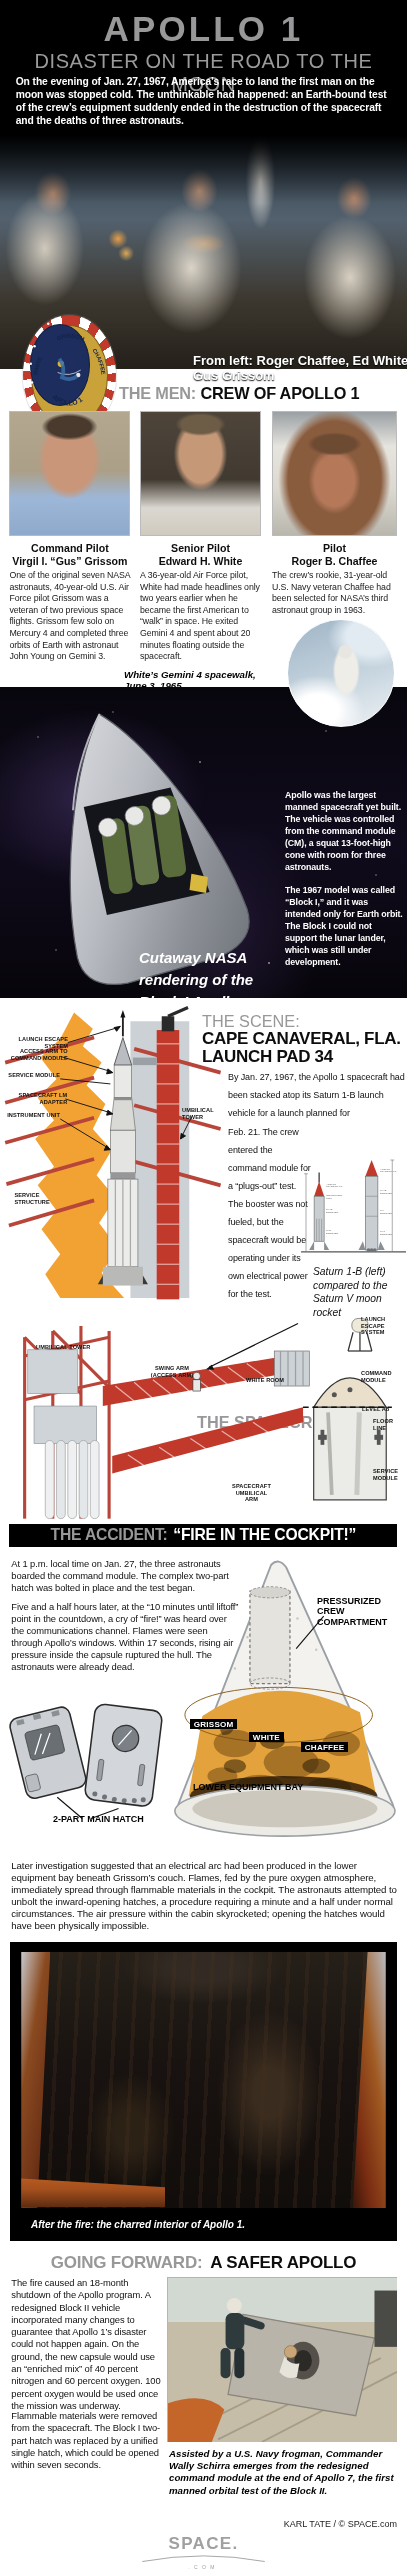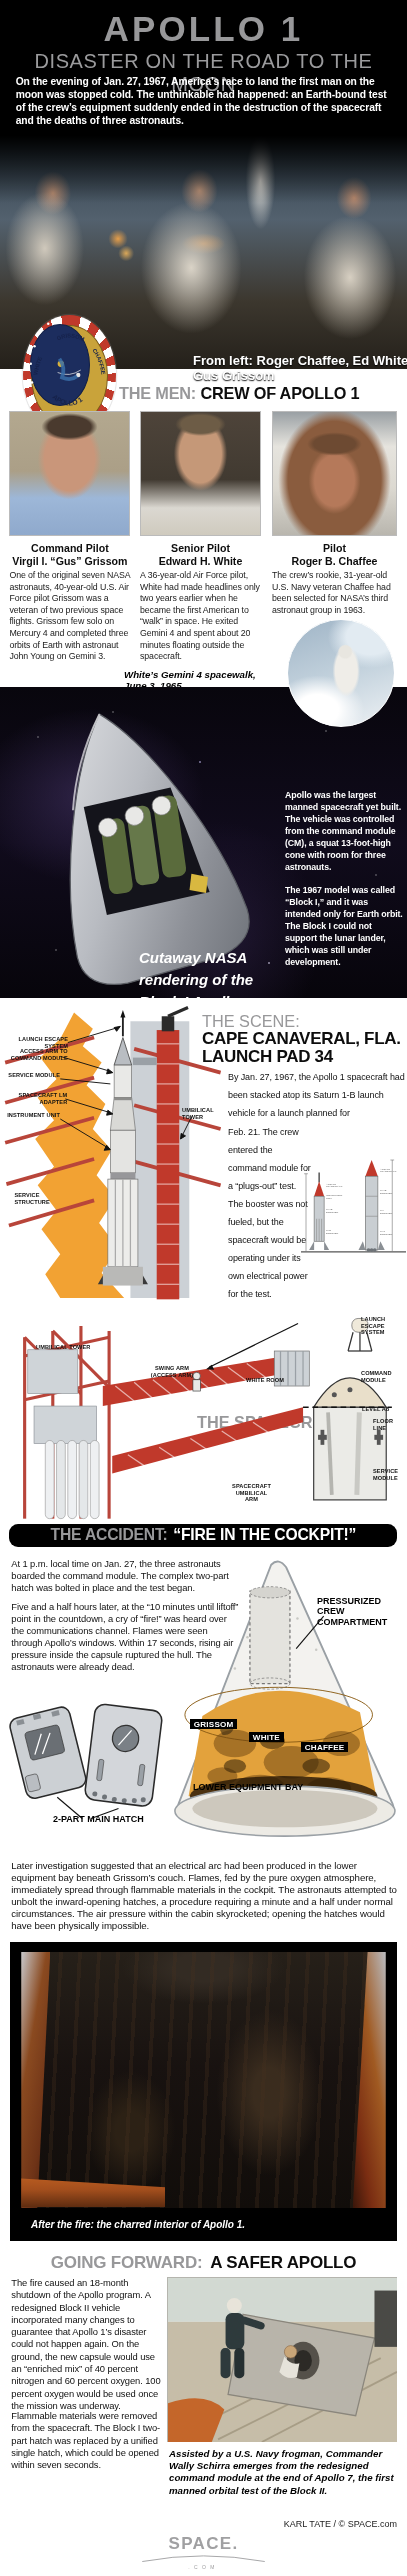--- a/index.html
+++ b/index.html
@@ -100,21 +100,21 @@
   .scene-p2{left:228px;top:1123px;width:83px;font-size:9px;line-height:18px;
      letter-spacing:-0.1px;color:#111;}
   .lbl{position:absolute;font-weight:bold;font-size:5.6px;line-height:1.2;color:#111;
      white-space:pre-line;letter-spacing:0.1px;}
   .lbl-r{text-align:right;} .lbl-c{text-align:center;}
   .sat-cap{left:313px;top:1265px;width:94px;font-style:italic;font-size:10.3px;
      line-height:1.32;color:#111;white-space:pre-line;}
   .tiny{position:absolute;font-size:2.5px;color:#666;line-height:1.1;white-space:pre-line;}
   
   .banner{left:9.4px;top:1524px;width:388px;height:22.5px;background:#000;
-     display:flex;align-items:center;justify-content:center;border-radius:9px;}
+     display:flex;align-items:center;justify-content:center;}
   .banner span{font-weight:bold;font-size:15.7px;letter-spacing:-0.2px;}
   
   .acc-p{position:absolute;font-size:9.4px;line-height:12px;letter-spacing:-0.1px;color:#111;}
   .badge{position:absolute;background:#000;color:#fff;font-weight:bold;font-size:8.1px;
      padding:0.6px 3.8px;letter-spacing:0.2px;}
   .blbl{position:absolute;font-weight:bold;font-size:9px;line-height:1.15;color:#000;
      white-space:pre-line;}
   
   .frame{left:10px;top:1942px;width:387px;height:299px;background:#000;}
   .charred{position:absolute;left:11.3px;top:10px;width:365px;height:256px;background:
@@ -386,20 +386,23 @@
 BOOSTER</span>
     <span class="tiny" style="left:79px;top:12.5px;">APOLLO
 SPACECRAFT</span>
     <span class="tiny" style="left:79px;top:34px;">S-IVB
 BOOSTER</span>
     <span class="tiny" style="left:79px;top:54px;">S-II
 BOOSTER</span>
     <span class="tiny" style="left:79px;top:75px;">S-IC
 BOOSTER</span>
   </div>
+  <div class="abs sat-cap">Saturn 1-B  (left)
+compared to the
+Saturn V moon rocket</div>
 
   <svg class="abs" style="left:9.4px;top:1312px;" width="391" height="210" viewBox="0 0 625 335">
     <g stroke="#b8453a" stroke-width="5">
       <line x1="25" y1="40" x2="25" y2="330"></line>
         <line x1="70" y1="30" x2="70" y2="330"></line>
       <line x1="115" y1="22" x2="115" y2="330"></line>
         <line x1="160" y1="30" x2="160" y2="330"></line>
       <line x1="25" y1="70" x2="160" y2="40"></line>
         <line x1="25" y1="140" x2="160" y2="110"></line>
       <line x1="25" y1="40" x2="115" y2="130"></line>

